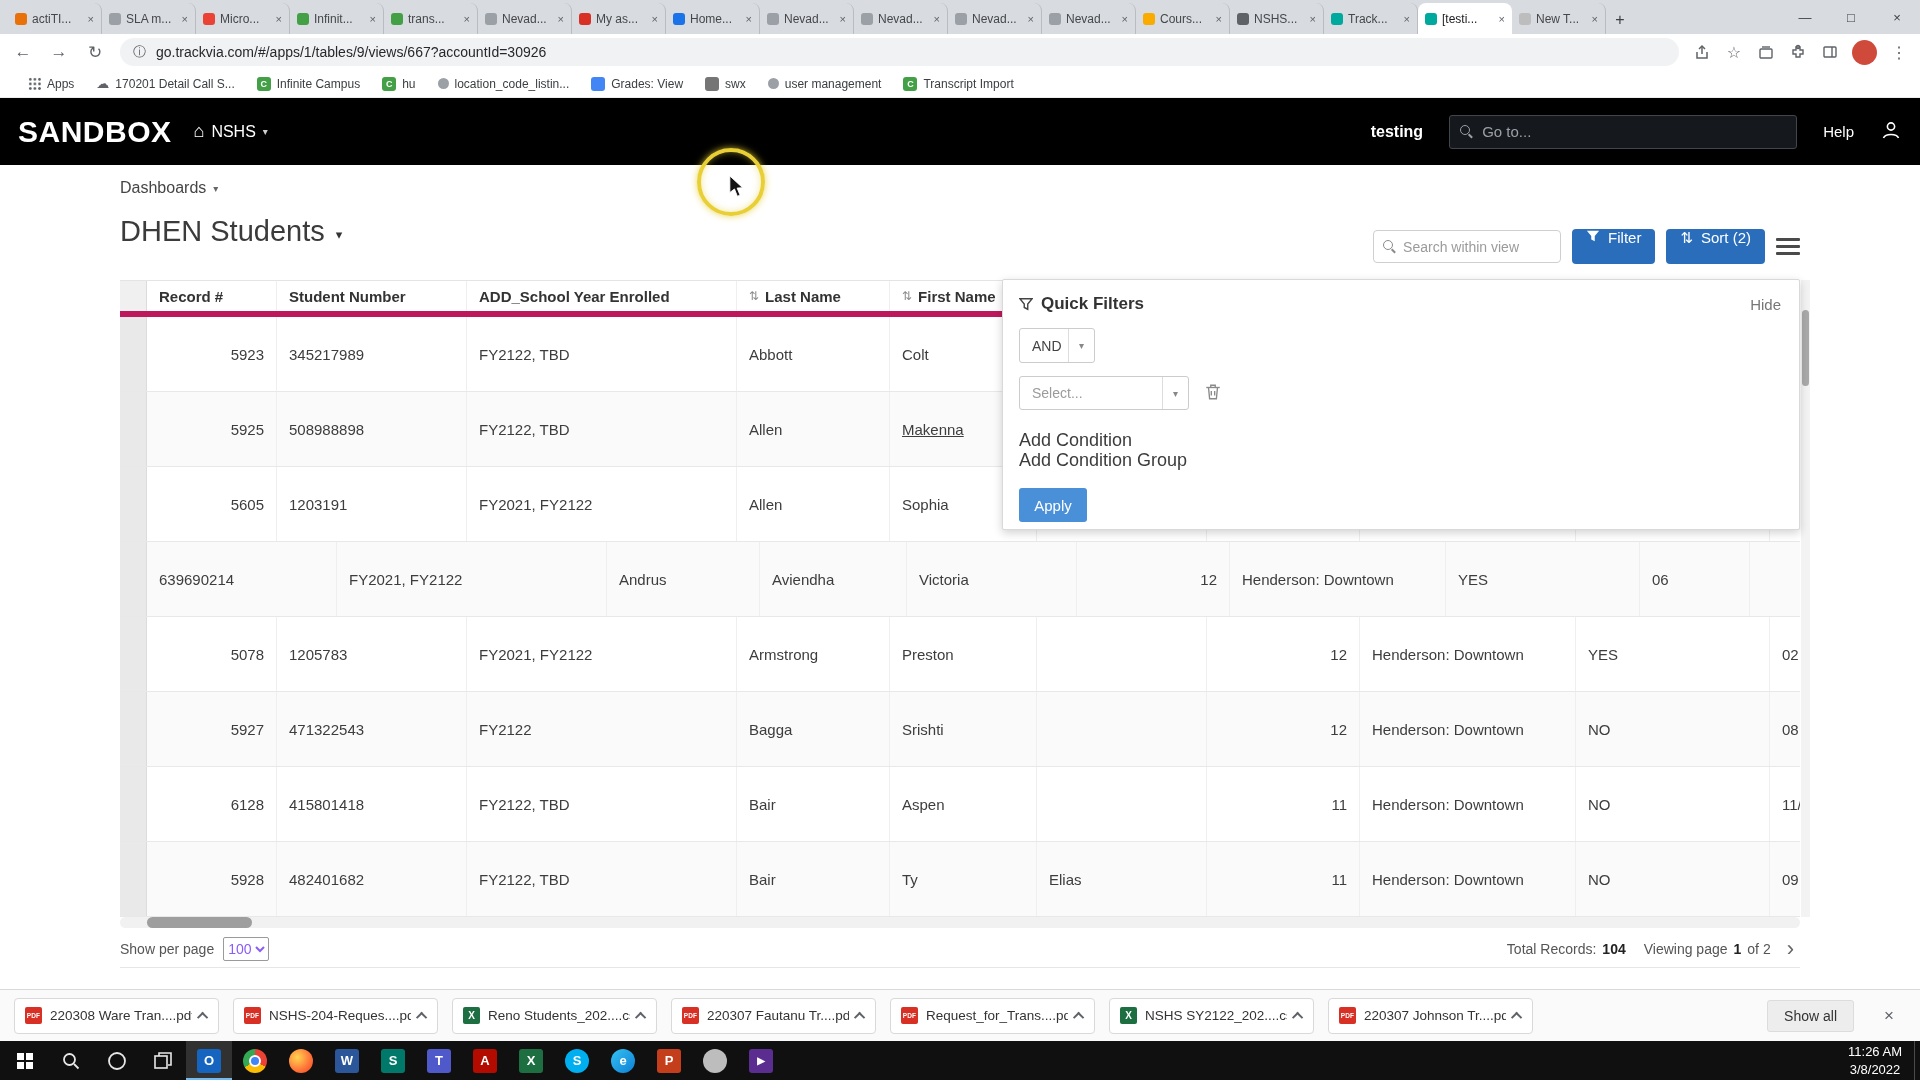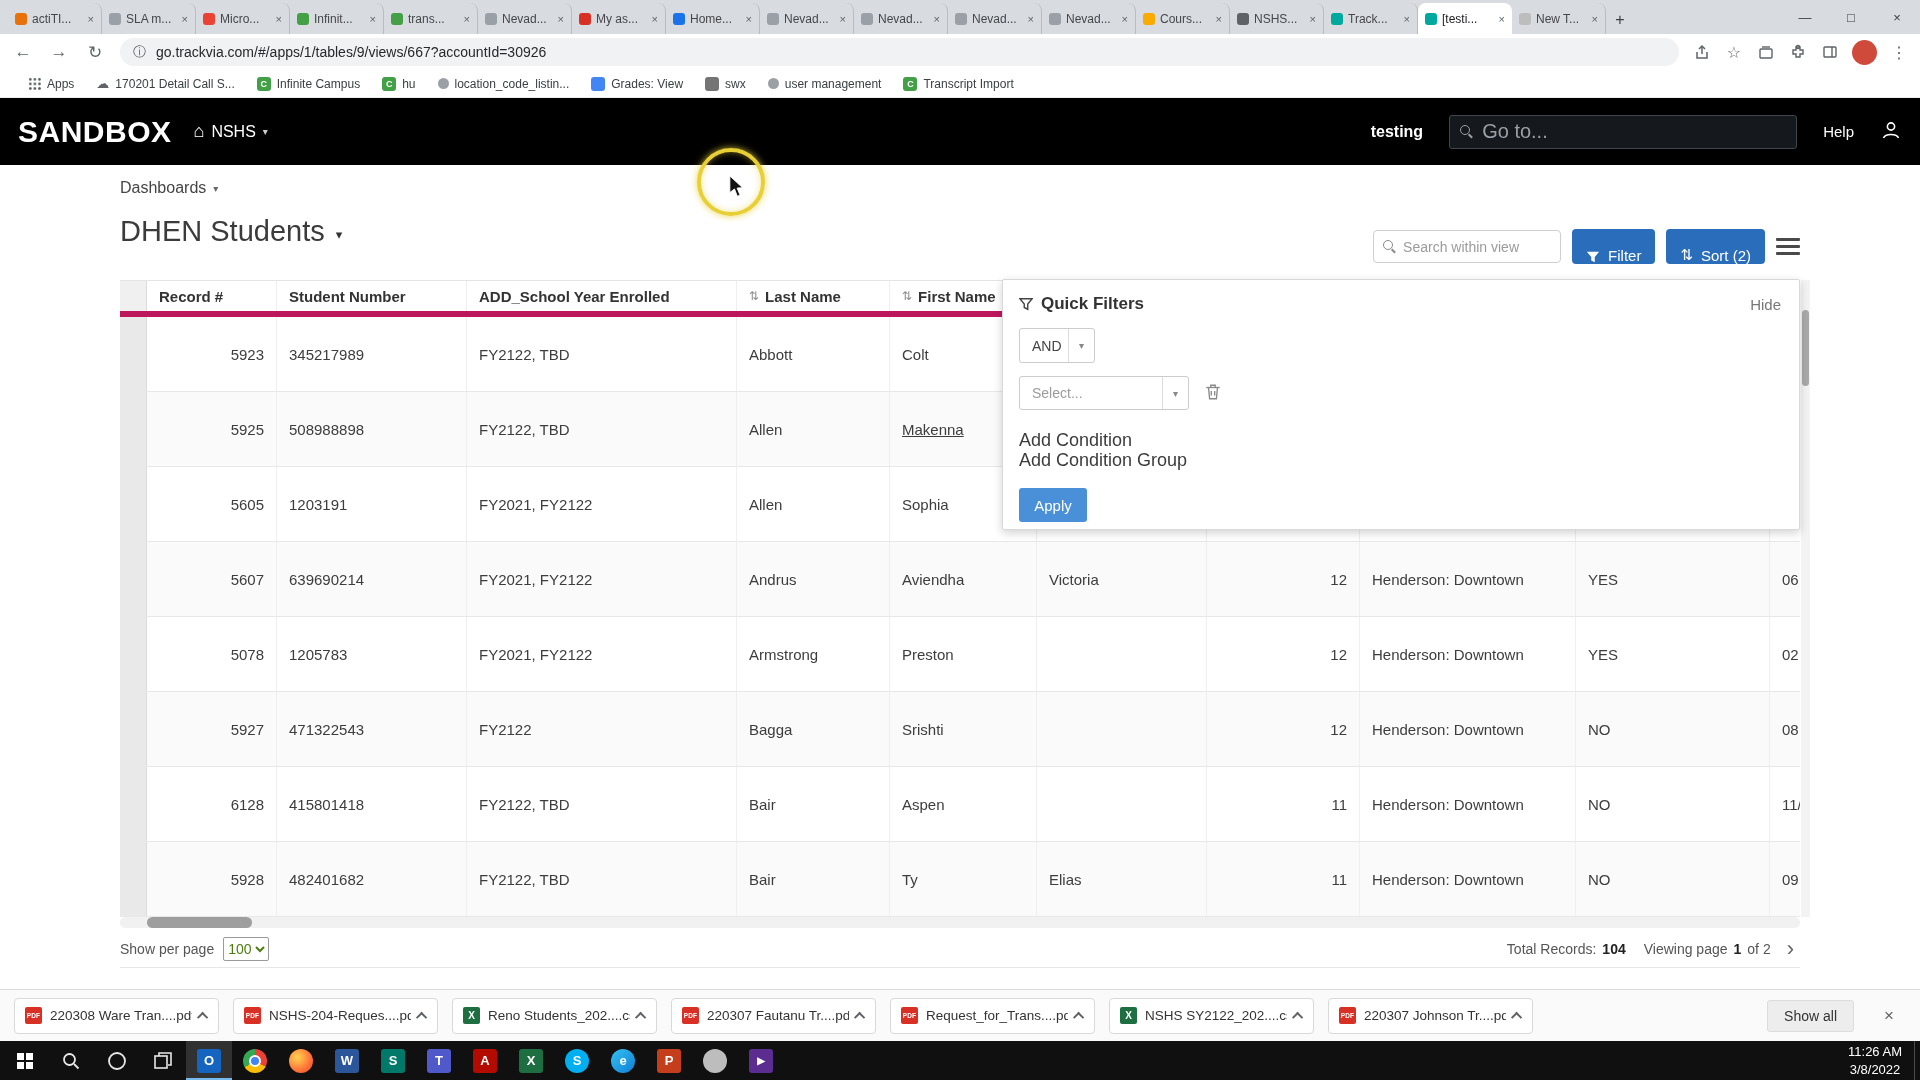--- a/index.html
+++ b/index.html
@@ -36,38 +36,38 @@
 
   
   #appheader{position:absolute;top:98px;left:0;width:1920px;height:67px;background:#000;display:flex;align-items:center;padding:0 18px;color:#fff}
   .logo{font-size:30px;font-weight:800;letter-spacing:.5px}
   .org{display:flex;align-items:center;gap:7px;font-size:16px;margin-left:22px}
   .org .home{font-size:18px}
   .caret{font-size:10px;color:#cfcfcf}
   .hdr-right{margin-left:auto;display:flex;align-items:center;gap:26px}
   .testing{font-weight:bold;font-size:16px}
   .goto{width:348px;height:34px;background:#15181c;border:1px solid #41464c;border-radius:3px;display:flex;align-items:center;padding:0 10px;gap:9px;color:#9aa0a6}
-  .goto input{background:transparent;border:none;outline:none;color:#ddd;font-size:20px;width:100%;font-family:inherit}
+  .goto input{background:transparent;border:none;outline:none;color:#ddd;font-size:15px;width:100%;font-family:inherit}
   .goto input::placeholder{color:#9aa0a6}
   .help{font-size:15px}
 
   .mag{width:13px;height:13px;position:relative;flex:none}
   .mag::before{content:"";position:absolute;width:8px;height:8px;border:1.7px solid currentColor;border-radius:50%;left:0;top:0}
   .mag::after{content:"";position:absolute;width:5px;height:1.7px;background:currentColor;transform:rotate(45deg);left:8px;top:10px}
 
   
   #content{position:absolute;top:165px;left:0;width:1920px;height:824px;background:#fff}
   .breadcrumb{position:absolute;left:120px;top:14px;font-size:16px;color:#454545;display:flex;align-items:center;gap:7px}
   .pagetitle{position:absolute;left:120px;top:50px;font-size:29px;font-weight:500;color:#3b3b3b;display:flex;align-items:center;gap:11px}
   .pagetitle .caret{color:#333;font-size:13px;margin-top:5px}
   .viewcontrols{position:absolute;top:64px;right:120px;display:flex;align-items:center;gap:11px}
   .viewsearch{width:188px;height:33px;border:1px solid #cfcfcf;border-radius:4px;display:flex;align-items:center;padding:0 9px;gap:7px;color:#8a8a8a;background:#fff}
   .viewsearch input{border:none;outline:none;width:100%;font-size:14px;color:#333;font-family:inherit}
   .viewsearch input::placeholder{color:#9b9b9b}
-  .btn-blue{height:35px;background:#2a6ebb;color:#fff;border:none;border-radius:4px;font-size:15px;display:flex;align-items:flex-end;gap:8px;padding:0 14px;font-family:inherit}
+  .btn-blue{height:35px;background:#2a6ebb;color:#fff;border:none;border-radius:4px;font-size:15px;display:flex;align-items:flex-start;gap:8px;padding:0 14px;font-family:inherit}
   .burger{padding:2px 0}
   .burger span{display:block;width:24px;height:3px;background:#4a4a4a;margin:4px 0;border-radius:1px}
 
   
   #tbl{position:absolute;left:120px;top:115px;width:1680px;border-top:1px solid #e4e4e4;overflow:hidden;background:#fff}
   .trow{display:flex;border-bottom:1px solid #e8e8e8;background:#fff}
   .trow.head{height:36px;border-bottom:6px solid #be185d}
   .trow.body{height:75px}
   .trow.body.alt{background:#fafafa}
   .tc{display:flex;align-items:center;padding:0 12px;font-size:15px;color:#3d3d3d;overflow:hidden;white-space:nowrap;flex:none;border-right:1px solid #efefef}
@@ -78,21 +78,21 @@
   .sorticon{color:#8a8a8a;font-size:12px;font-weight:normal}
 
   
   #hscroll{position:absolute;left:120px;top:752px;width:1680px;height:11px;background:#f1f1f1;border-radius:6px}
   #hthumb{position:absolute;left:27px;top:0;width:105px;height:11px;background:#9e9e9e;border-radius:6px}
   #vscroll{position:absolute;left:1801px;top:115px;width:9px;height:637px;background:#f3f3f3}
   #vthumb{position:absolute;left:1px;top:30px;width:7px;height:76px;background:#a9a9a9;border-radius:4px}
 
   
   #pager-left{position:absolute;left:120px;top:770px;height:28px;display:flex;align-items:center;gap:9px;font-size:14px;color:#555}
-  #pager-left select{height:24px;font-size:14px;border:1px solid #9a9a9a;border-radius:2px;color:#4d7c0f;font-family:inherit;background:#fff}
+  #pager-left select{height:24px;font-size:14px;border:1px solid #9a9a9a;border-radius:2px;color:#8b5cf6;font-family:inherit;background:#fff}
   #pager-right{position:absolute;right:126px;top:770px;height:28px;display:flex;align-items:center;gap:6px;font-size:14px;color:#555}
   #pager-right b{color:#222}
   .pgnext{font-size:22px;color:#666;margin-left:10px;line-height:1}
   #cardline{position:absolute;left:120px;top:802px;width:1680px;height:1px;background:#e6e6e6}
 
   
   #qf{position:absolute;left:1002px;top:114px;width:798px;height:251px;background:#fff;border:1px solid #d9d9d9;border-radius:2px;box-shadow:0 3px 10px rgba(0,0,0,.18);z-index:6}
   .qf-head{display:flex;align-items:center;padding:14px 18px 0 16px}
   .qf-title{font-size:17px;font-weight:bold;color:#333;display:flex;align-items:center;gap:8px}
   .qf-hide{margin-left:auto;font-size:15px;color:#777}
@@ -443,21 +443,20 @@
         <span class="tc" style="width: 153px;">Allen</span>
         <span class="tc" style="width: 147px;">Sophia</span>
         <span class="tc" style="width: 170px;"></span>
         <span class="tc alignr" style="width: 153px;"></span>
         <span class="tc" style="width: 216px;"></span>
         <span class="tc" style="width: 194px;"></span>
         <span class="tc" style="width: 110px;"></span>
       </div>
       <div class="trow body alt">
         <span class="selcell"></span>
-        <span class="tc alignr" style="width: 130px;">5607</span>
         <span class="tc" style="width: 190px;">639690214</span>
         <span class="tc" style="width: 270px;">FY2021, FY2122</span>
         <span class="tc" style="width: 153px;">Andrus</span>
         <span class="tc" style="width: 147px;">Aviendha</span>
         <span class="tc" style="width: 170px;">Victoria</span>
         <span class="tc alignr" style="width: 153px;">12</span>
         <span class="tc" style="width: 216px;">Henderson: Downtown</span>
         <span class="tc" style="width: 194px;">YES</span>
         <span class="tc" style="width: 110px;">06</span>
       </div>

